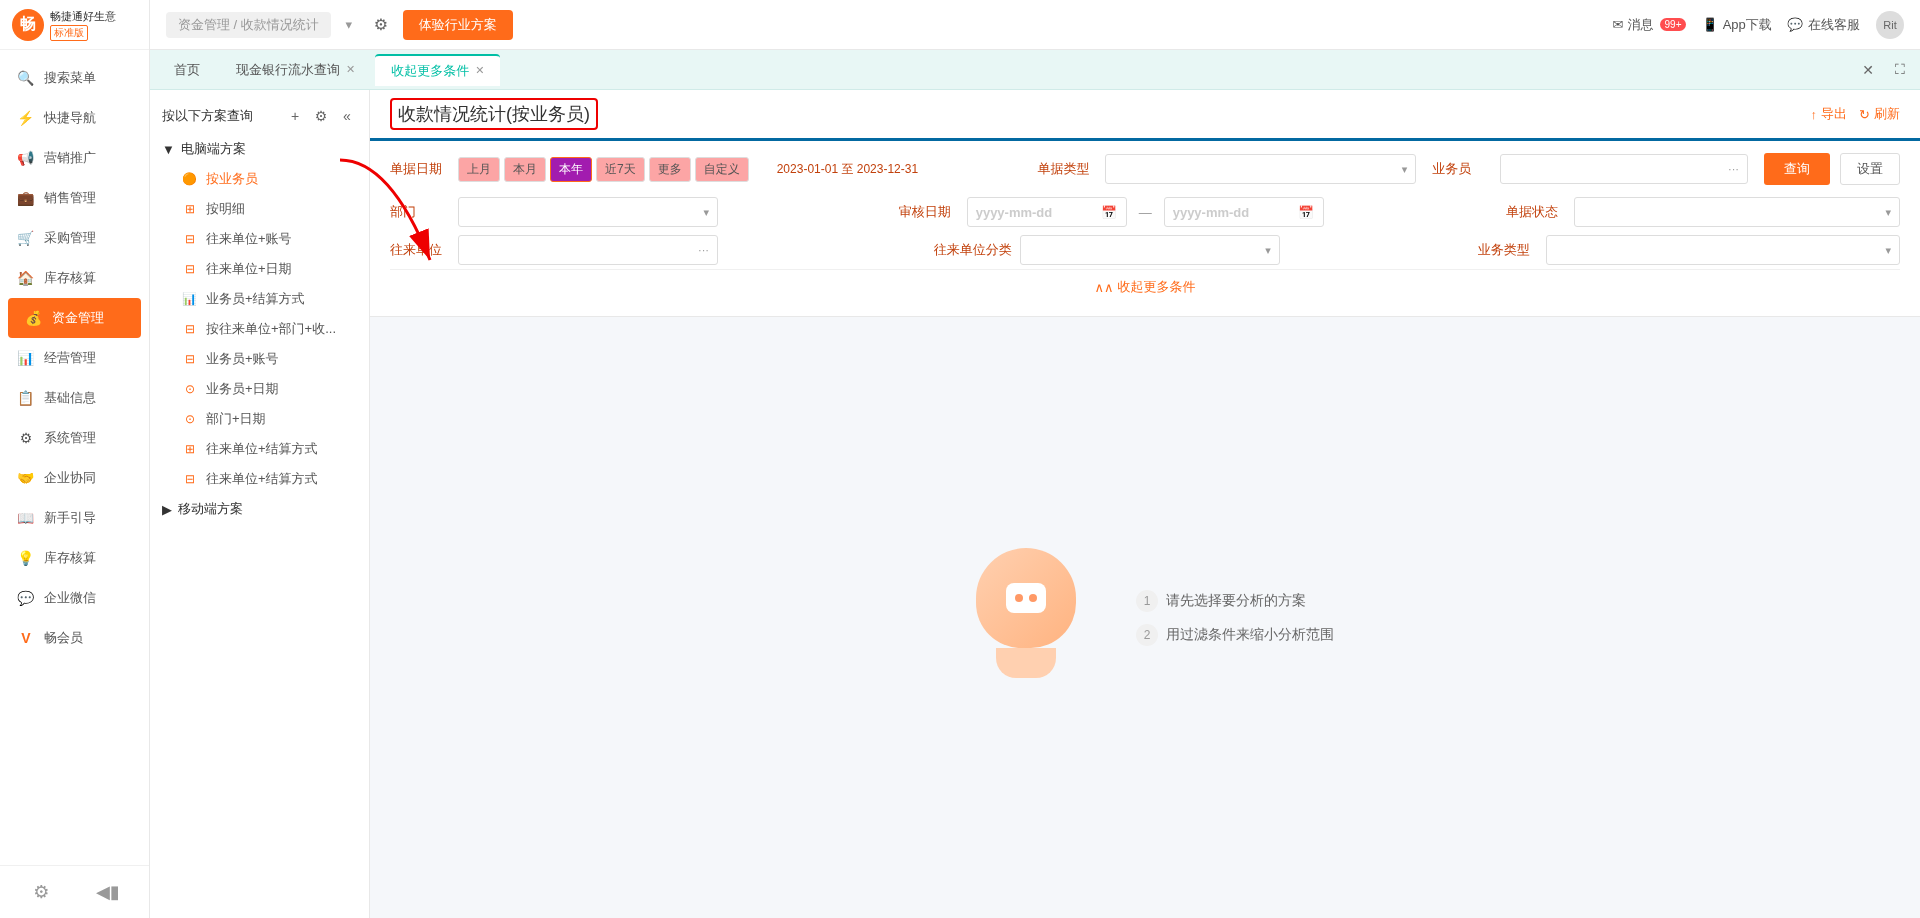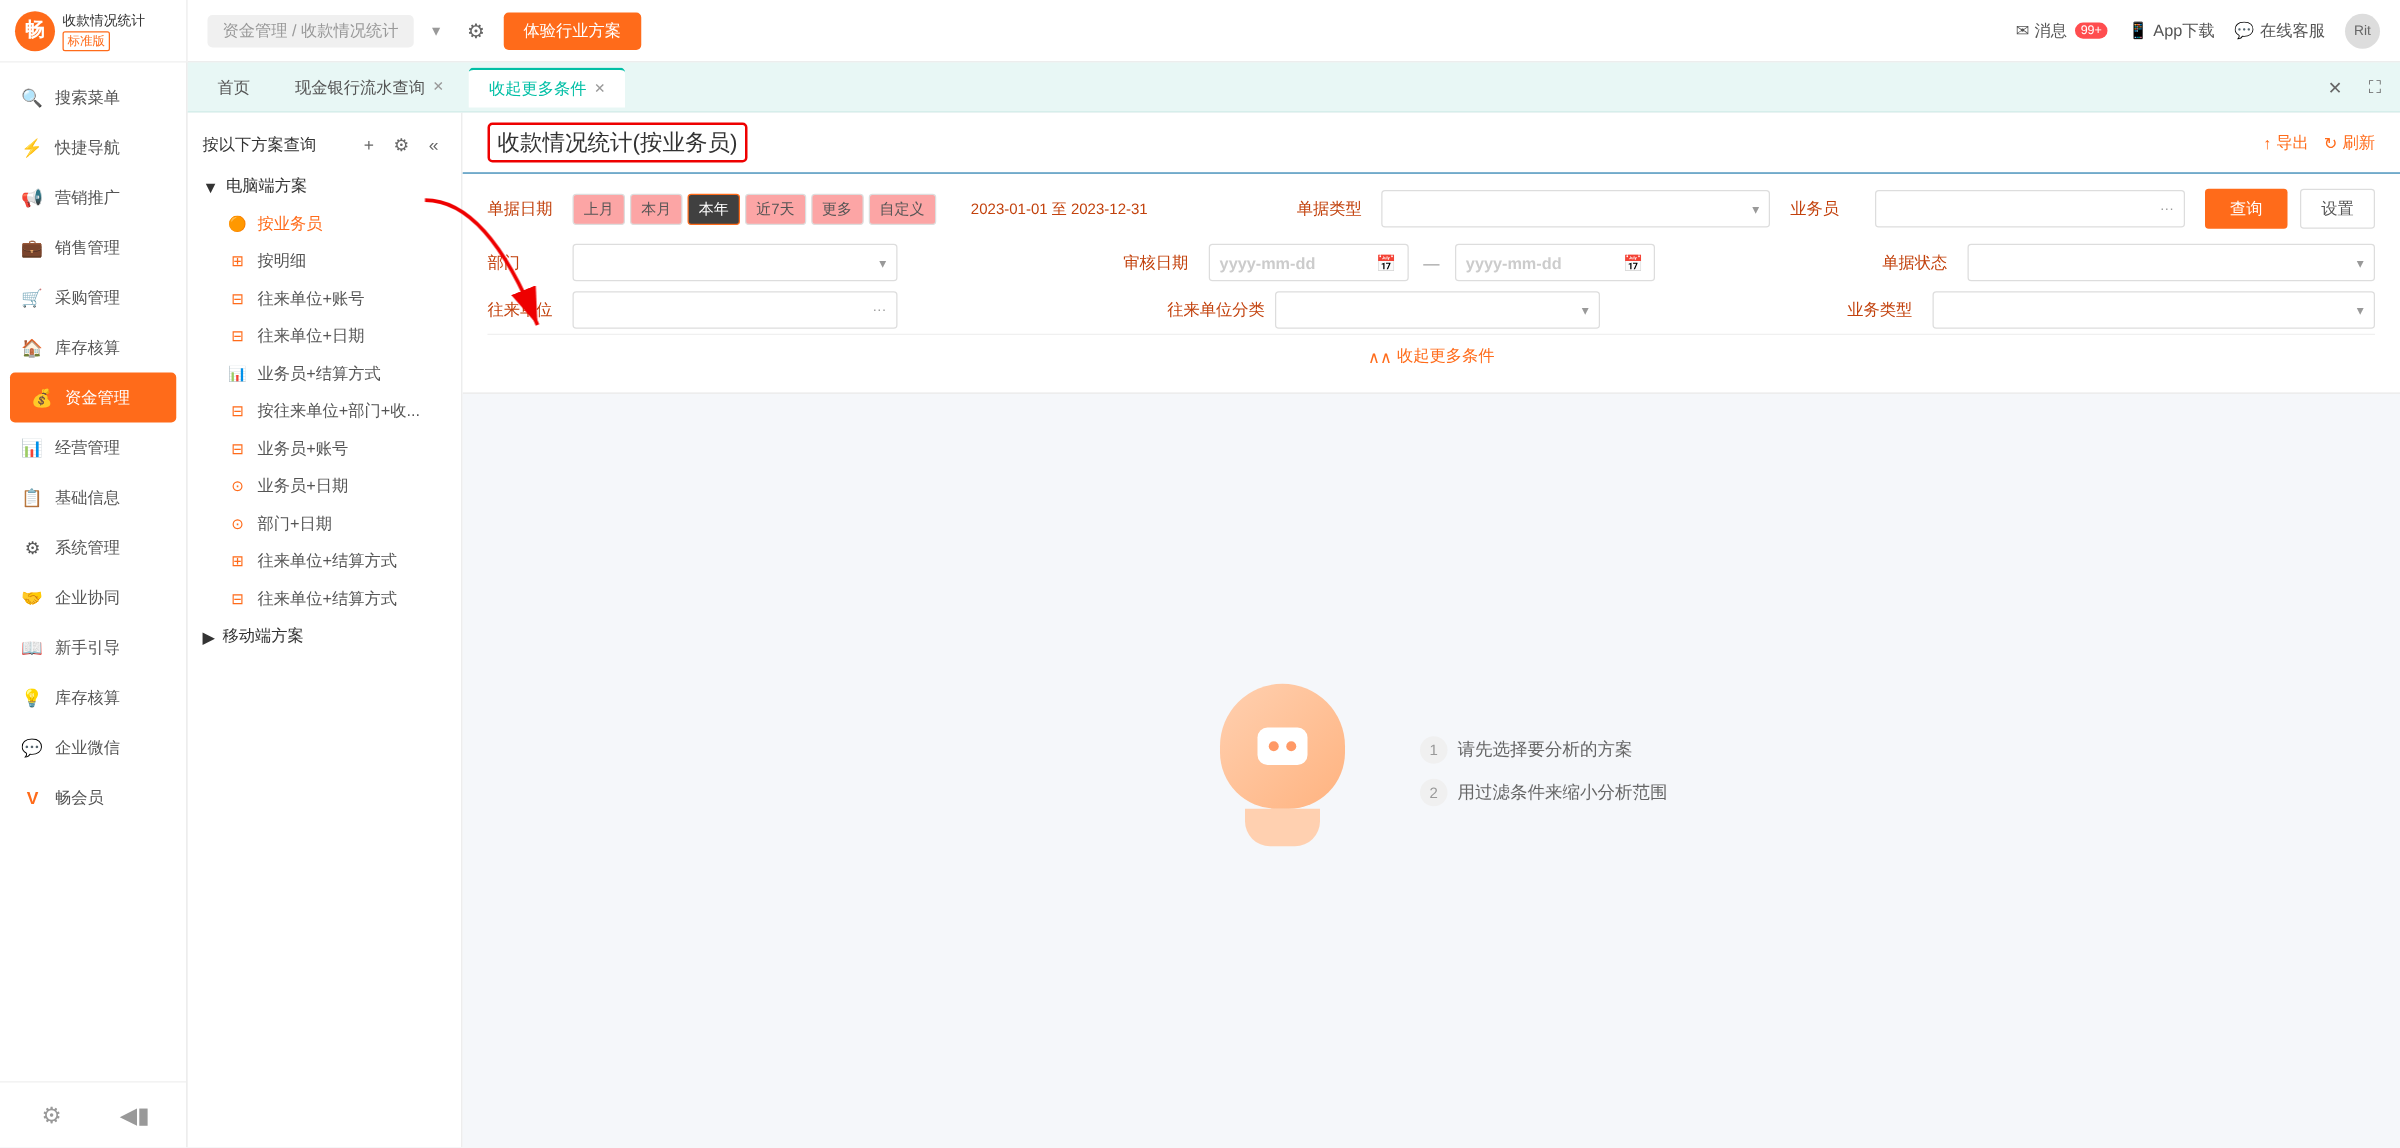--- a/index.html
+++ b/index.html
@@ -52,33 +52,33 @@
     .scheme-item { padding: 6px 12px 6px 20px; cursor: pointer; color: #555; font-size: 13px; display: flex; align-items: center; gap: 8px; }
     .scheme-item.active { color: #ff6b1a; }
     .scheme-item .item-icon { width: 16px; height: 16px; font-size: 12px; display: flex; align-items: center; justify-content: center; color: #ff6b1a; }
     .scheme-category { display: flex; align-items: center; padding: 6px 12px; cursor: pointer; color: #333; font-weight: 500; font-size: 13px; gap: 6px; }
     .scheme-sub { padding-left: 12px; }
 
     
     .right-panel { flex: 1; display: flex; flex-direction: column; background: #f5f7fa; overflow: hidden; }
 
     
-    .page-title-bar { background: #fff; padding: 8px 20px; display: flex; align-items: center; justify-content: space-between; border-bottom: 1px solid #0369a1; }
+    .page-title-bar { background: #fff; padding: 8px 20px; display: flex; align-items: center; justify-content: space-between; border-bottom: 3px solid #0369a1; }
     .page-title { font-size: 18px; font-weight: 500; color: #333; }
     .page-title-actions { display: flex; gap: 12px; }
     .title-action-btn { display: flex; align-items: center; gap: 4px; cursor: pointer; color: #ff6b1a; font-size: 13px; }
 
     
     .search-area { background: #fff; padding: 12px 20px; border-bottom: 1px solid #e8e8e8; }
     .search-row { display: flex; align-items: center; gap: 16px; margin-bottom: 12px; }
     .search-field { display: flex; align-items: center; gap: 8px; flex: 1; }
     .field-label { color: #c2410c; font-size: 13px; white-space: nowrap; min-width: 60px; }
     .date-btn-group { display: flex; gap: 4px; align-items: center; }
     .date-btn { padding: 3px 8px; border: 1px solid #ddd; border-radius: 3px; cursor: pointer; font-size: 12px; color: #555; background: #fca5a5; }
-    .date-btn.active { background: #404040; color: white; border-color: #ff6b1a; }
+    .date-btn.active { background: #a21caf; color: white; border-color: #ff6b1a; }
     .search-select { flex: 1; height: 30px; border: 1px solid #ddd; border-radius: 3px; display: flex; align-items: center; justify-content: space-between; padding: 0 8px; cursor: pointer; background: #fff; font-size: 13px; color: #333; }
     .search-select .arrow { color: #999; font-size: 11px; }
     .date-input { flex: 1; height: 30px; border: 1px solid #ddd; border-radius: 3px; padding: 0 8px; font-size: 13px; color: #999; display: flex; align-items: center; background: #fff; gap: 4px; font-weight: bold; }
     .date-dash { color: #999; margin: 0 4px; }
     .action-btns { display: flex; gap: 10px; }
     .query-btn { background: #ff6b1a; color: white; border: none; padding: 6px 20px; border-radius: 3px; cursor: pointer; font-size: 13px; }
     .settings-btn { background: #fff; color: #555; border: 1px solid #ddd; padding: 6px 16px; border-radius: 3px; cursor: pointer; font-size: 13px; }
     .collapse-bar { display: flex; align-items: center; justify-content: center; padding: 8px; color: #ff6b1a; cursor: pointer; font-size: 13px; gap: 4px; border-top: 1px solid #f0f0f0; margin-top: 4px; }
 
     
@@ -95,21 +95,21 @@
 <body>
 
 <div style="display:flex; width:1920px; height:918px; overflow:hidden;">
 
   <div class="sidebar">
     <div class="sidebar-logo">
       <div class="logo-icon">
         <span>畅</span>
       </div>
       <div>
-        <div style="font-size:11px; color:#333; font-weight:500;">收款情况统计</div>
+        <div style="font-size:11px; color:#333; font-weight:500;">畅捷通好生意</div>
         <div style="font-size:10px; color:#ff6b1a; border:1px solid #ff6b1a; border-radius:2px; padding:0 3px; display:inline-block; margin-top:1px;">标准版</div>
       </div>
     </div>
 
     <div class="sidebar-nav">
       <div class="sidebar-item">
         <div class="s-icon">🔍</div>
         <span>搜索菜单</span>
       </div>
       <div class="sidebar-item">

